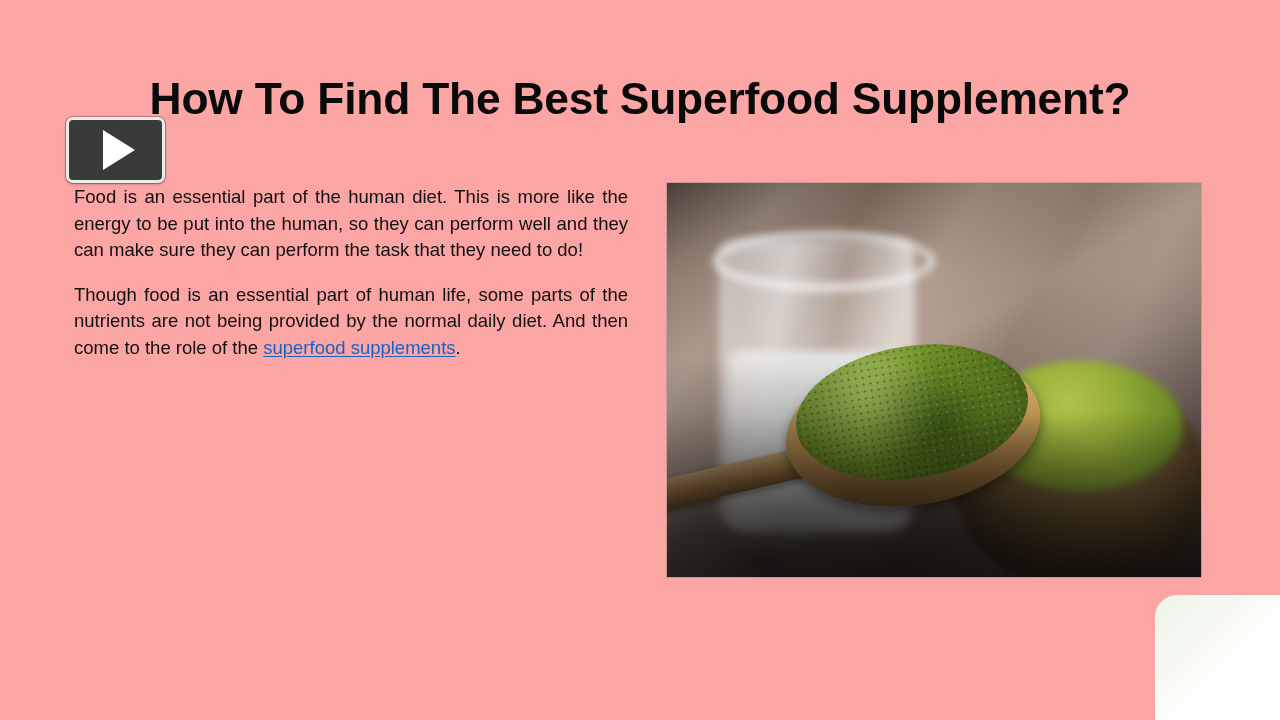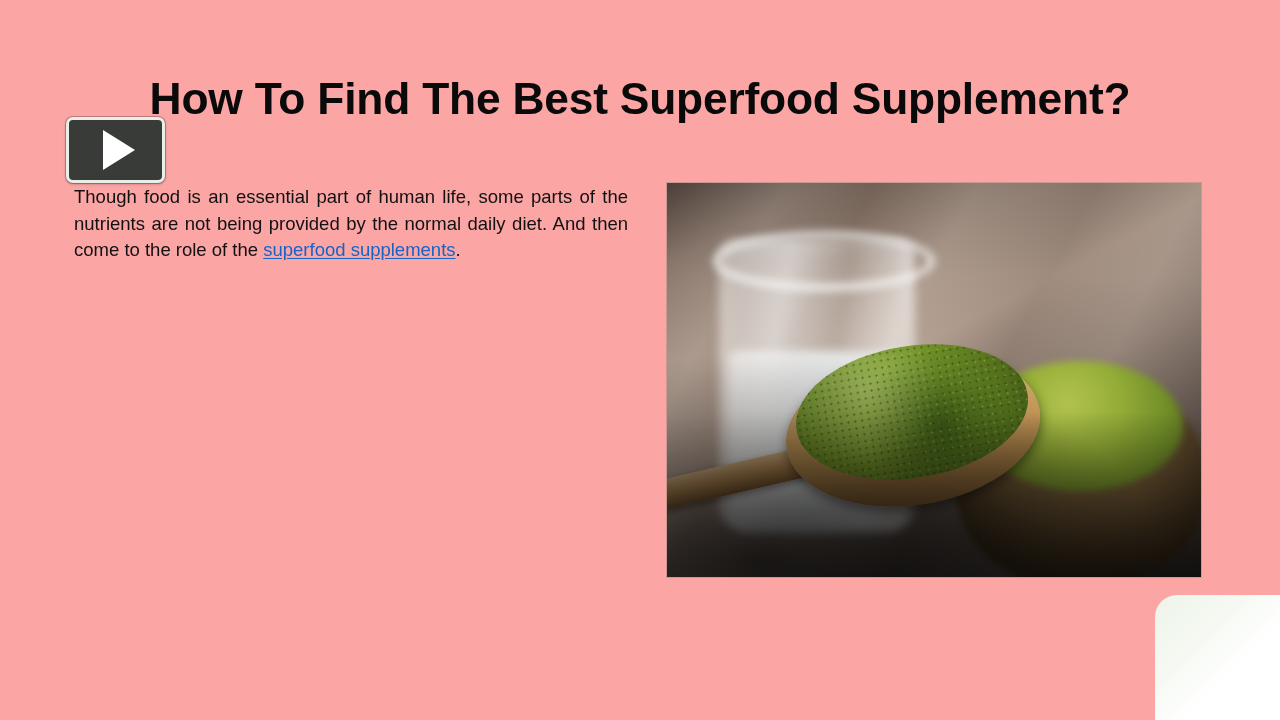--- a/index.html
+++ b/index.html
@@ -267,20 +267,23 @@
     <div class="bowl-powder"></div>
     <div class="spoon-handle"></div>
     <div class="spoon-bowl"></div>
     <div class="spoon-powder"></div>
     <div class="spoon-powder-grain"></div>
     <div class="vignette"></div>
   </div>
 
   <div id="body-column">
     <p class="body-paragraph">
+      <span>Food is an essential part of the human diet. This is more like the energy to be put into the human, so they can perform well and they can make sure they can perform the task that they need to do!</span>
+    </p>
+    <p class="body-paragraph">
       <span>Though food is an essential part of human life, some parts of the nutrients are not being provided by the normal daily diet. And then come to the role of the </span><a class="inline-link" href="#">superfood supplements</a><span>.</span>
     </p>
   </div>
 
   <div id="video-play-overlay">
     <span class="play-triangle"></span>
   </div>
 
   <div id="corner-panel"></div>
 

